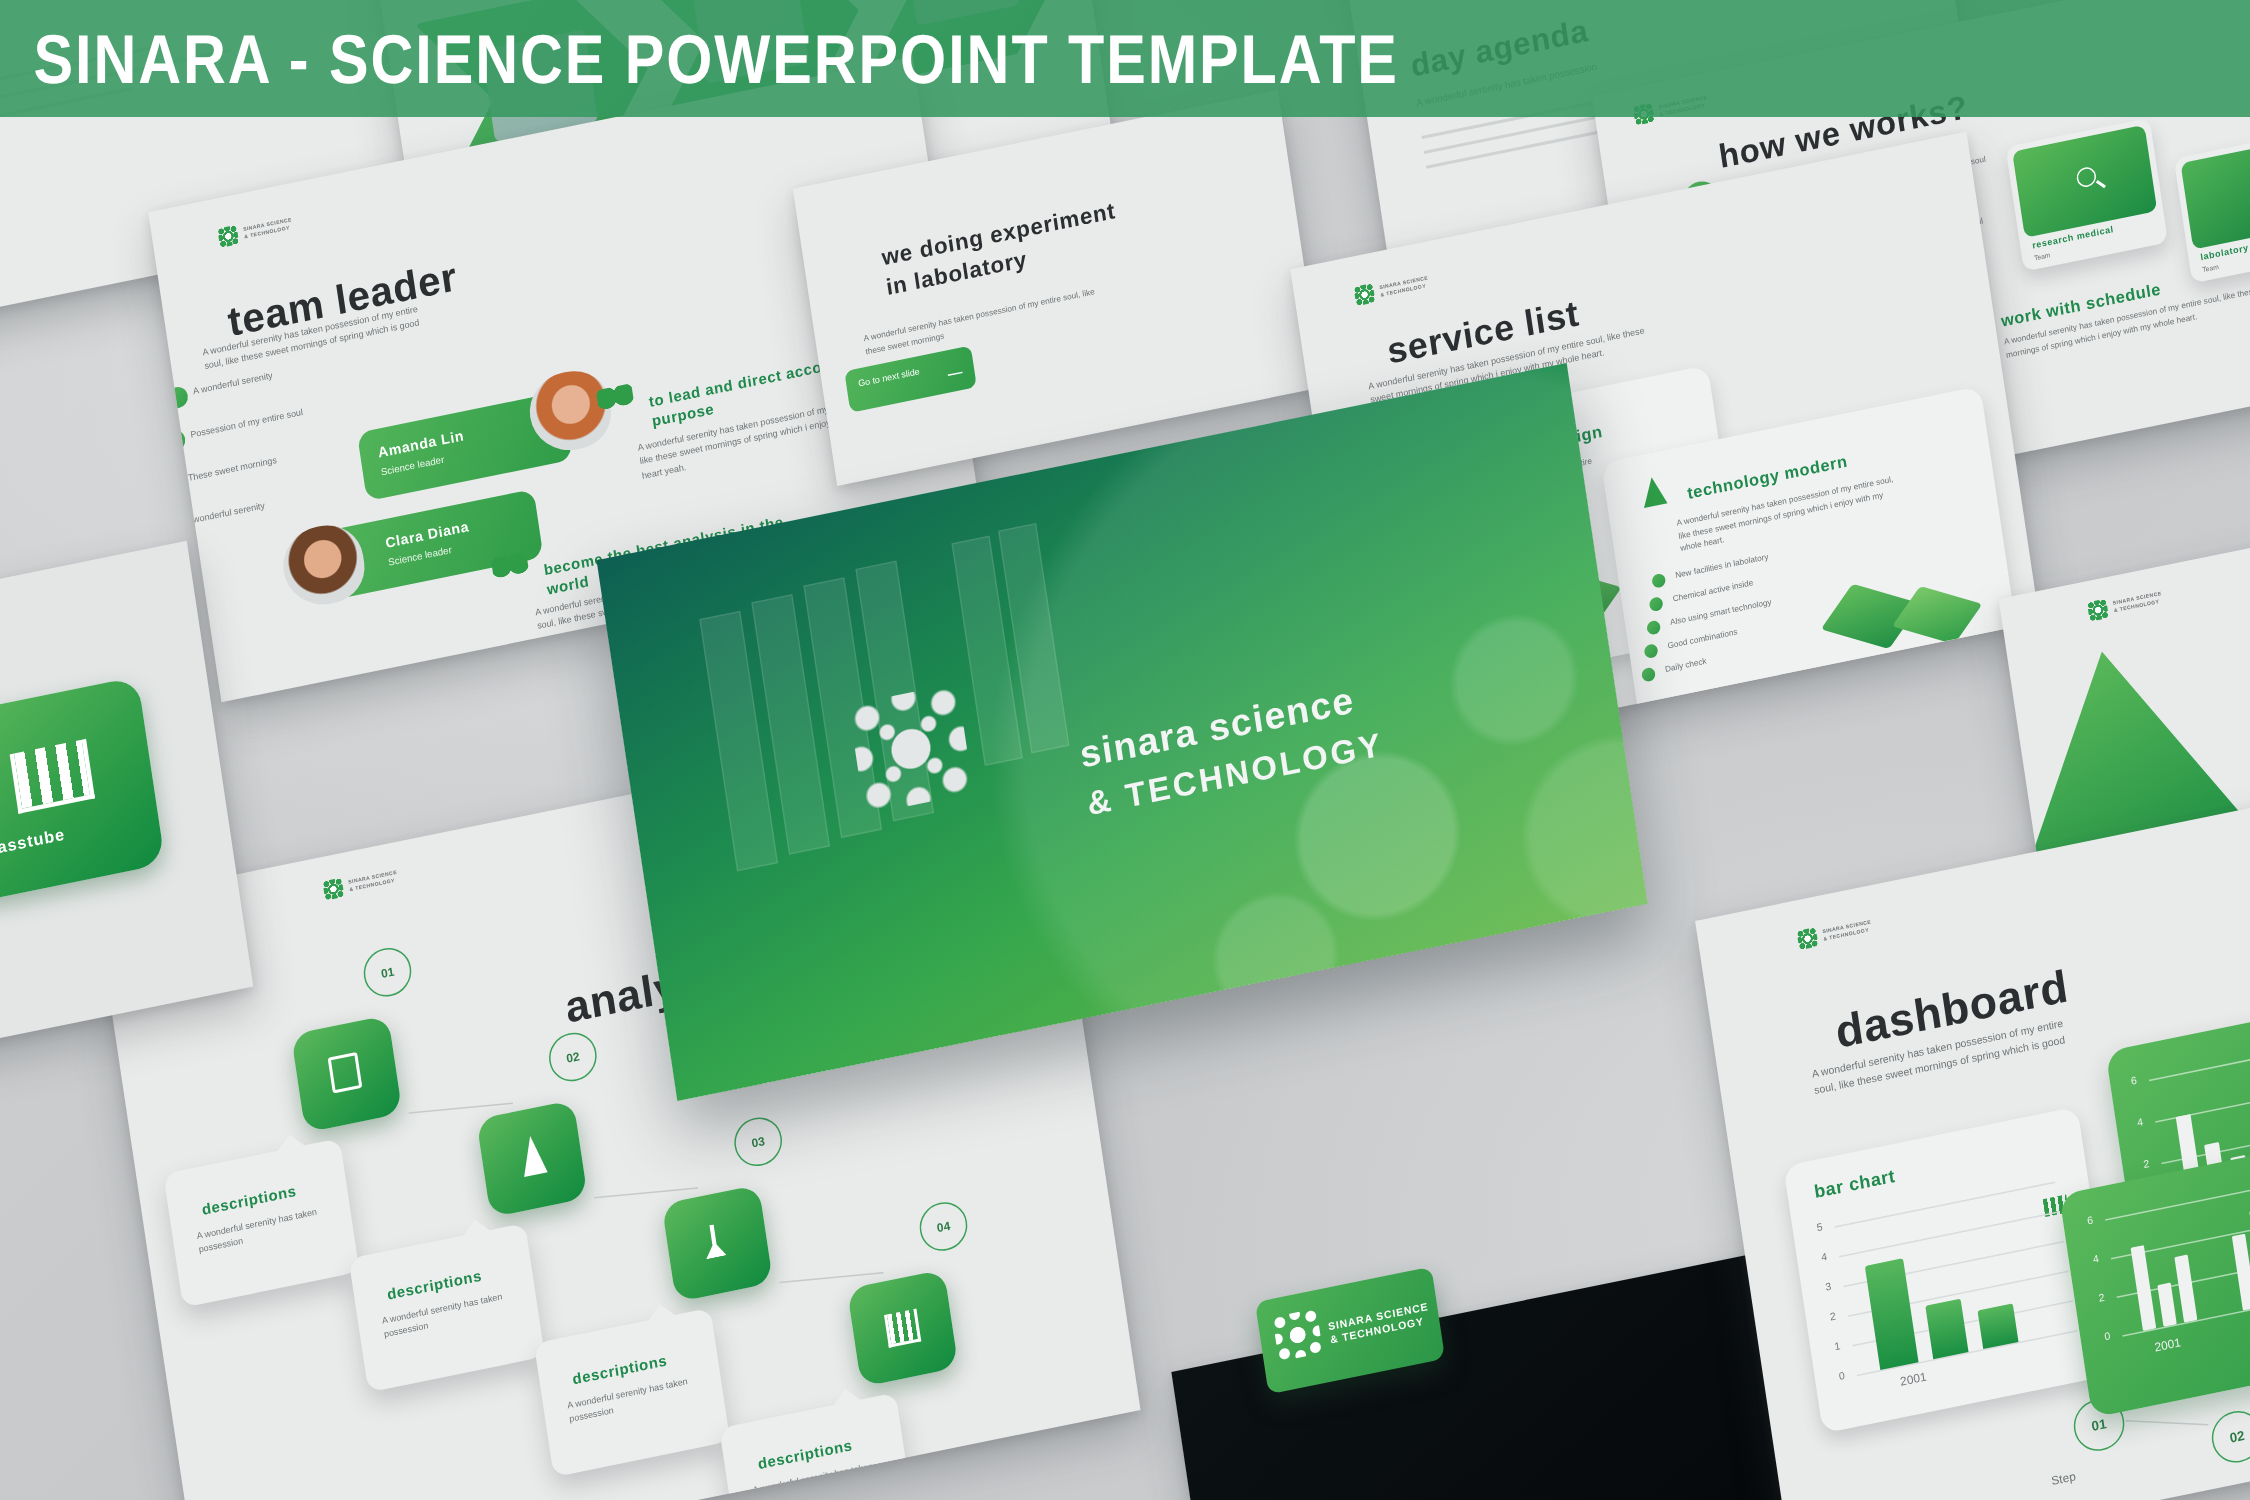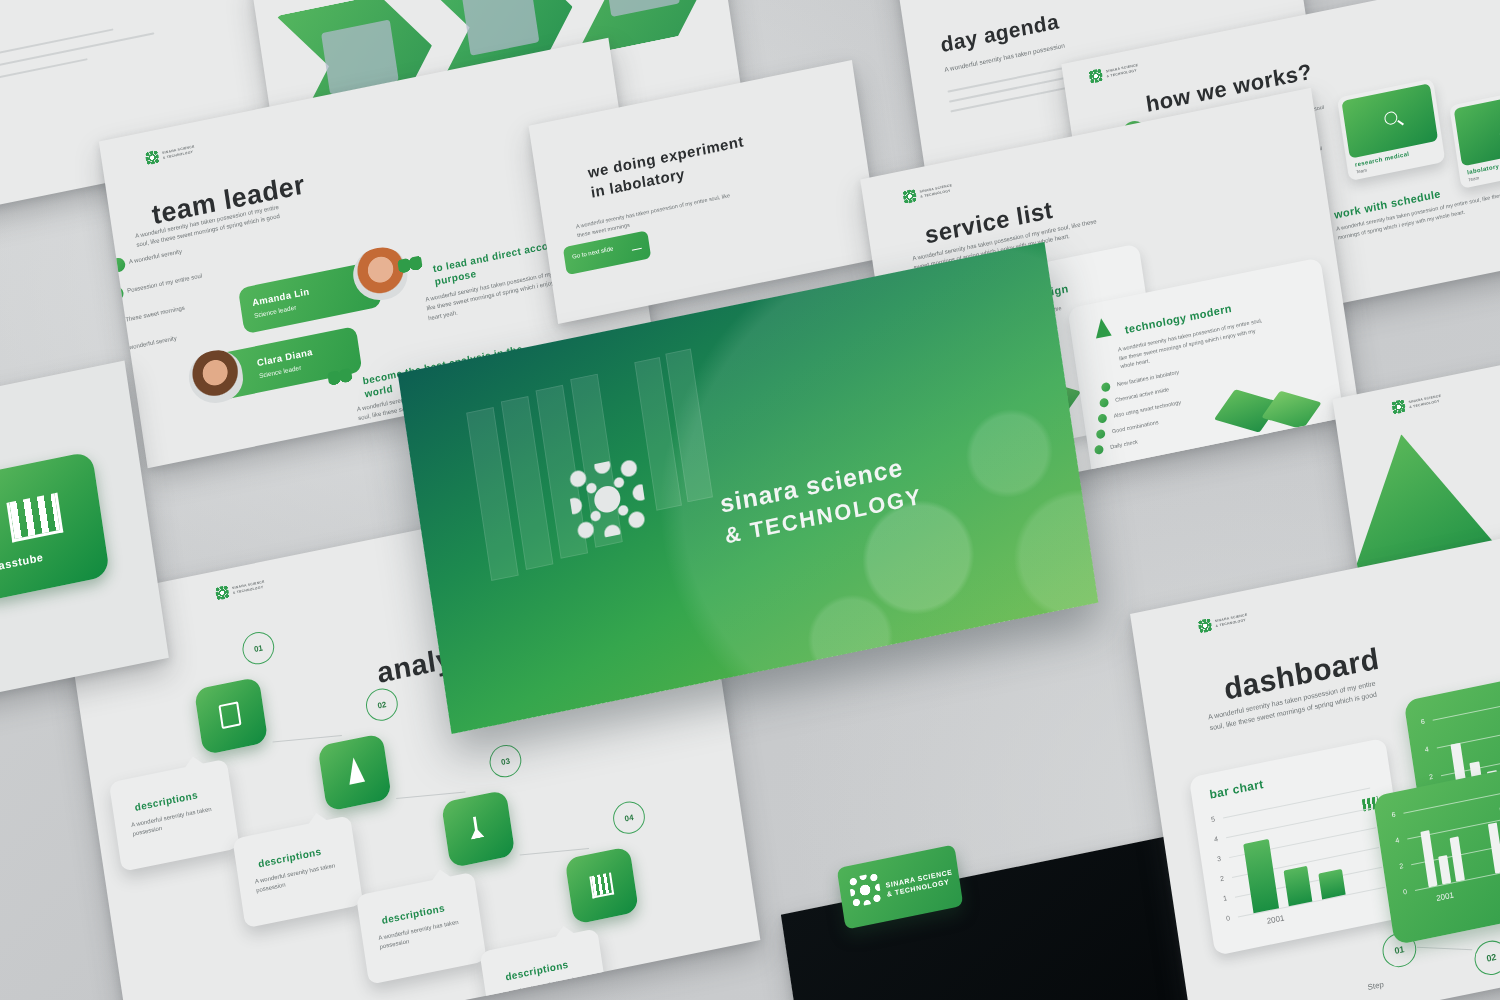--- a/index.html
+++ b/index.html
@@ -537,14 +537,17 @@
     <div class="bar-w" style="left:42px; top:44px; width:9px; height:56px;"></div>
     <div class="bar-w" style="left:56px; top:72px; width:9px; height:28px;"></div>
     <div class="bar-w" style="left:70px; top:56px; width:9px; height:44px;"></div>
     <div class="bar-w" style="left:110px; top:50px; width:9px; height:50px;"></div>
     <div class="bar-w" style="left:124px; top:36px; width:9px; height:64px;"></div>
 
     <div class="axis-lab w" style="left:48px; top:108px; font-size:8px;">2001</div>
 
   </div>
 
+  <div id="banner">
+    <div id="banner-title">SINARA - SCIENCE POWERPOINT TEMPLATE</div>
+  </div>
 
 </div>
 
 </body></html>

